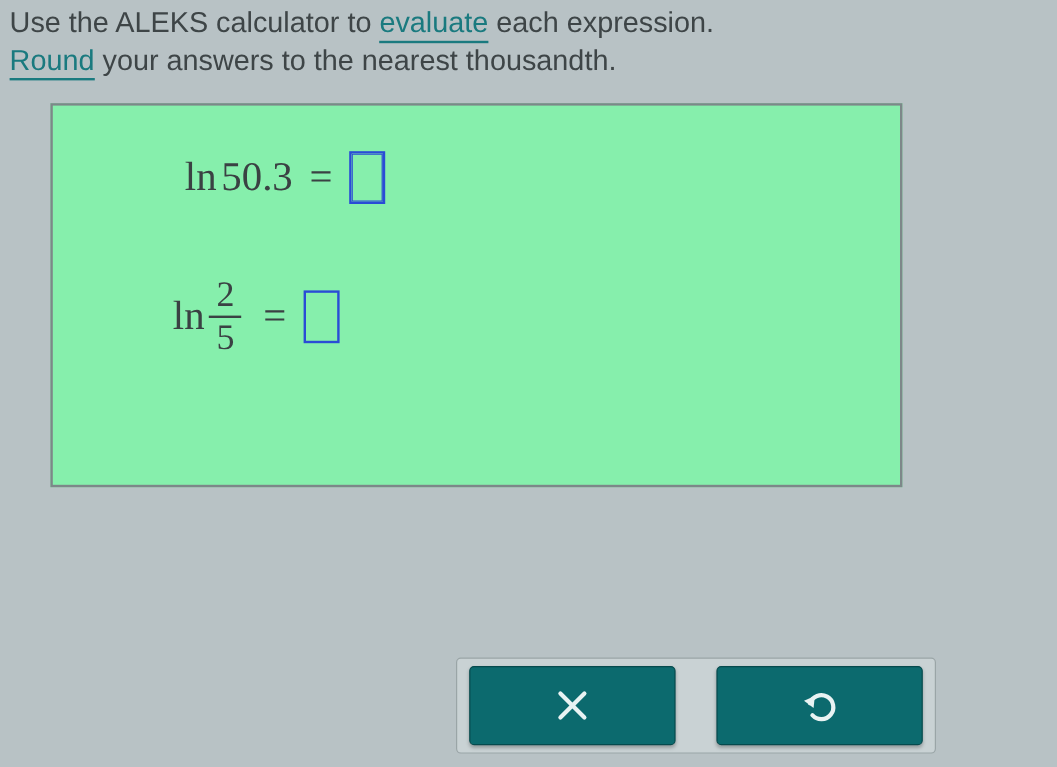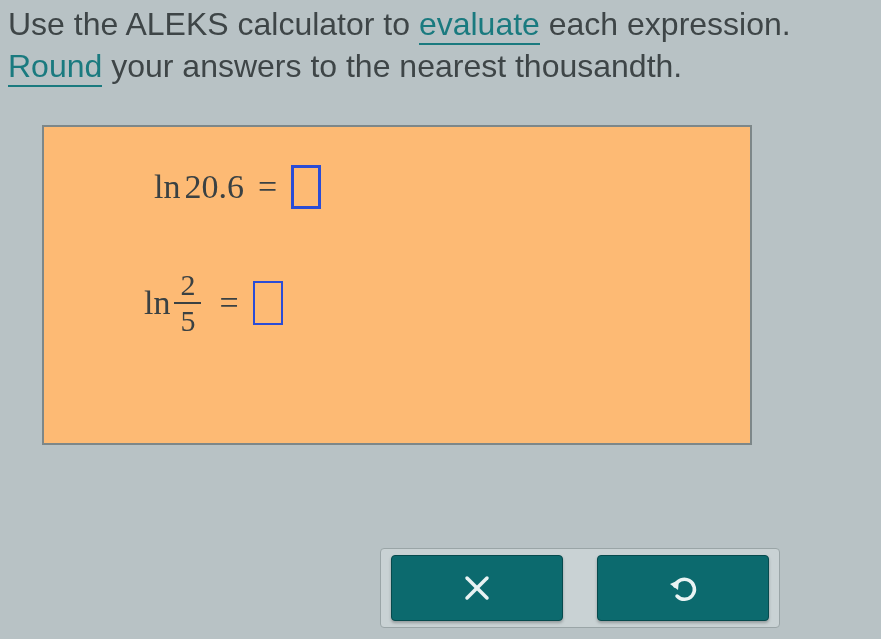--- a/index.html
+++ b/index.html
@@ -6,37 +6,37 @@
   body {
     width: 881px;
     height: 639px;
     background: #b8c2c5;
     font-family: Arial, Helvetica, sans-serif;
     padding: 4px 18px 0 8px;
     color: #3a4244;
     position: relative;
   }
   .instructions {
-    font-size: 32px;
+    font-size: 24px;
     line-height: 1.3;
-    margin-bottom: 38px;
+    margin-bottom: 20px;
     color: #3e4547;
     font-weight: 500;
   }
   .term-link {
     color: #1a7a7f;
     border-bottom: 2px solid #1a7a7f;
     padding-bottom: 1px;
   }
   .problem-box {
     margin-left: 34px;
     width: 710px;
     height: 320px;
     border: 2px solid #7d8789;
-    background: #fdba74;
+    background: #86efac;
     padding: 38px 60px 30px 100px;
     position: relative;
   }
   .expr-row {
     display: flex;
     align-items: center;
     font-family: "Times New Roman", Times, serif;
     font-size: 34px;
     color: #3a4143;
     margin-bottom: 60px;
@@ -100,21 +100,21 @@
   </div>
   <div>
     <span class="term-link">Round</span><span> your answers to the nearest thousandth.</span>
   </div>
 </div>
 
 <div class="problem-box">
 
   <div class="expr-row" style="margin-left:10px;">
     <span>ln</span>
-    <span style="margin-left:4px;">20.6</span>
+    <span style="margin-left:4px;">50.3</span>
     <span class="eq">=</span>
     <span class="answer-box active"></span>
   </div>
 
   <div class="expr-row">
     <span>ln</span>
     <span class="frac">
       <span class="num">2</span>
       <span class="den">5</span>
     </span>

